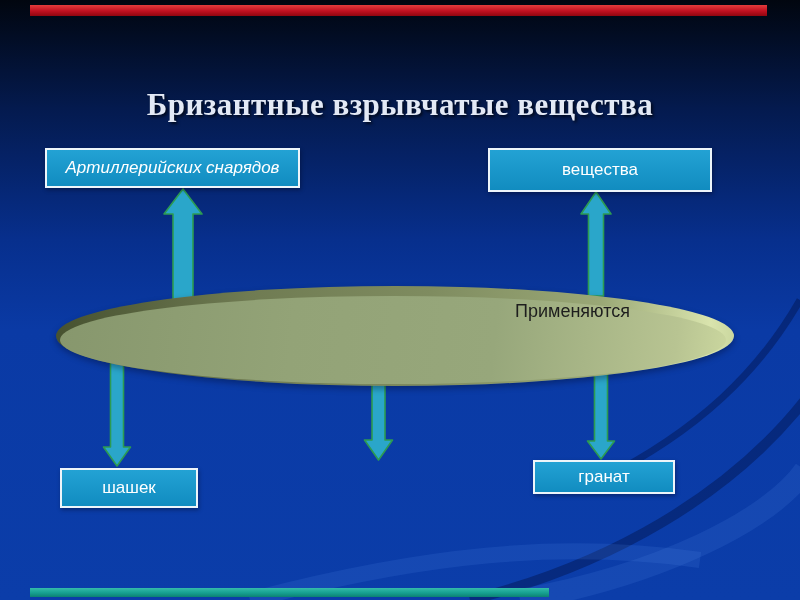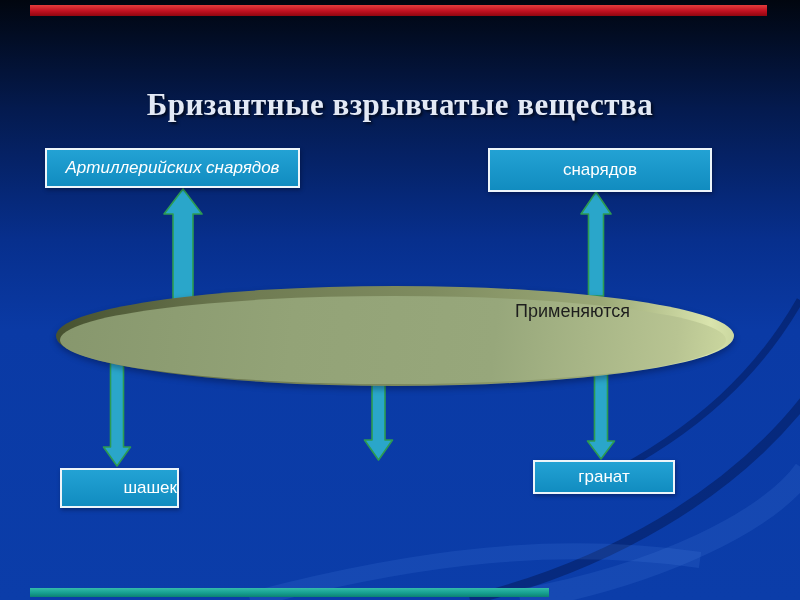--- a/index.html
+++ b/index.html
@@ -42,21 +42,21 @@
     display:flex;align-items:center;justify-content:center;
     background:linear-gradient(180deg,var(--box-fill-top,#23A2D4),var(--box-fill-bottom,#118CC0));
     border:2px solid var(--box-border,#EDF5FA);
     color:var(--box-text,#FFFFFF);
     font-size:17px;
     box-sizing:border-box;
     box-shadow:1px 2px 4px rgba(0,0,20,0.35);
   }
   .box-a{left:45px; top:148px; width:255px; height:40px;font-style:italic;}
   .box-b{left:488px;top:148px; width:224px; height:44px;}
-  .box-c{left:60px; top:468px; width:119px; height:40px;justify-content:flex-end;}
+  .box-c{left:60px; top:468px; width:138px; height:40px;}
   .box-d{left:322px;top:461px; width:120px; height:41px;}
   .box-e{left:533px;top:460px; width:142px; height:34px;}
   .arrow{
     fill:var(--arrow-fill,#2AA6CA);
     stroke:var(--arrow-stroke,#2C9B51);
     stroke-width:1.6;
     stroke-linejoin:round;
   }
   .ellipse-outer{
     position:absolute;left:56px;top:286px;width:678px;height:100px;
@@ -104,21 +104,21 @@
     <div class="ellipse-inner"></div>
     <div class="ellipse-text">
       <div>Применяются</div>
     </div>
   </div>
 
   <div class="dbox box-a">
     <span>Артиллерийских снарядов</span>
   </div>
   <div class="dbox box-b">
-    <span>снарядов</span>
+    <span>вещества</span>
   </div>
   <div class="dbox box-c">
     <span>шашек</span>
   </div>
   <div class="dbox box-e">
     <span>гранат</span>
   </div>
 
   <div class="top-bar"></div>
   <div class="bottom-bar"></div>

